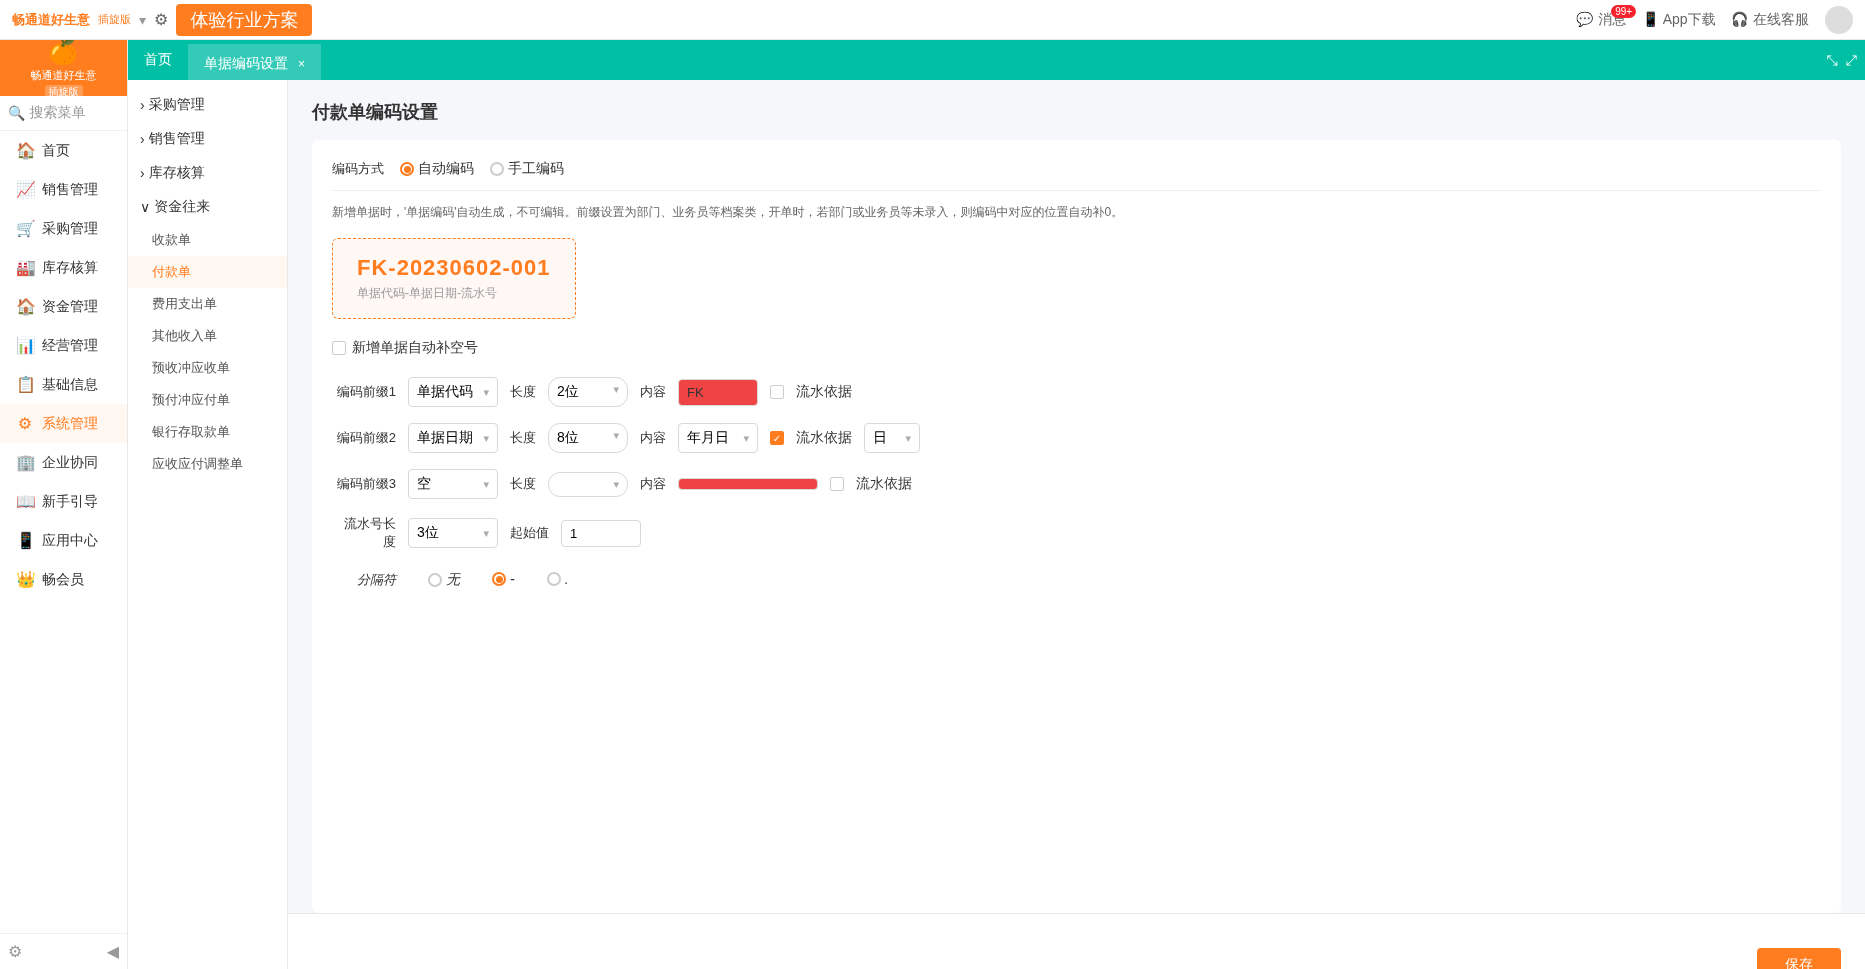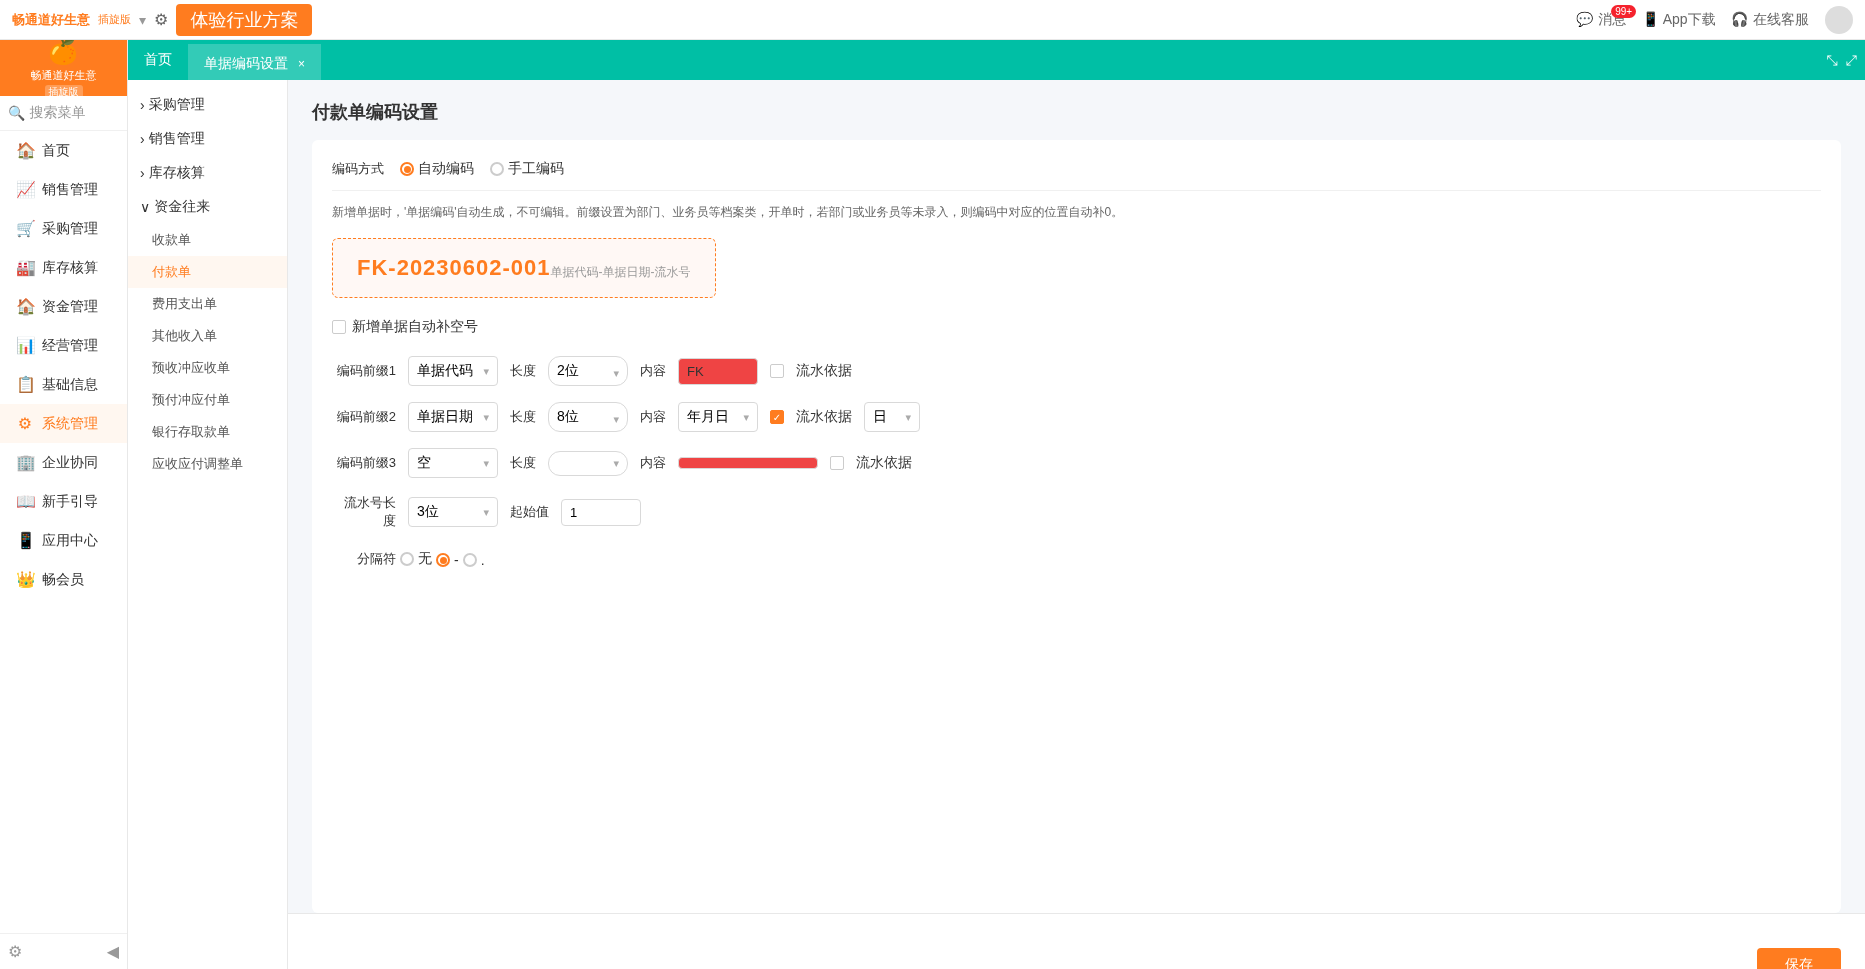--- a/index.html
+++ b/index.html
@@ -197,22 +197,22 @@
       line-height: 1.6;
     }
 
     
     .preview-box {
       border: 1.5px dashed #ff7c1f;
       border-radius: 6px;
       background: #fff8f5;
       padding: 16px 24px;
       display: inline-flex;
-      flex-direction: row;
-      align-items: flex-end;
+      flex-direction: column;
+      align-items: flex-start;
       margin-bottom: 20px;
     }
     .preview-code {
       font-size: 22px;
       font-weight: 600;
       color: #ff7c1f;
       letter-spacing: 1px;
     }
     .preview-desc { font-size: 12px; color: #999; margin-top: 4px; }
 
@@ -254,21 +254,21 @@
     }
     .config-select .arrow { color: #aaa; font-size: 11px; margin-left: auto; }
     .len-select {
       border: 1px solid #d9d9d9;
       border-radius: 12px;
       padding: 5px 8px;
       font-size: 13px;
       background: #fff;
       cursor: pointer;
       display: flex;
-      align-items: flex-end;
+      align-items: flex-start;
       gap: 16px;
       min-width: 80px;
     }
     .len-select .arrow { color: #aaa; font-size: 11px; margin-left: auto; }
     .content-label { color: #333; font-size: 13px; flex-shrink: 0; }
     .content-value {
       border: 1px solid #d9d9d9;
       border-radius: 4px;
       padding: 5px 8px;
       font-size: 13px;
@@ -281,23 +281,24 @@
       width: 14px; height: 14px;
       border: 1.5px solid #ccc;
       border-radius: 2px;
       cursor: pointer;
     }
     .checkbox-sq-sm.checked { background: #ff7c1f; border-color: #ff7c1f; }
 
     
     .sep-row {
       display: flex;
-      align-items: flex-end;
-      gap: 4px;
+      align-items: flex-start;
+      gap: 32px;
       margin-bottom: 16px;
+      font-style: italic;
     }
     .sep-label { width: 64px; color: #333; font-size: 13px; text-align: right; flex-shrink: 0; }
     .sep-radio-item { display: flex; align-items: center; gap: 4px; cursor: pointer; font-size: 13px; color: #333; }
 
     
     .serial-row {
       display: flex;
       align-items: center;
       gap: 12px;
       margin-bottom: 20px;

